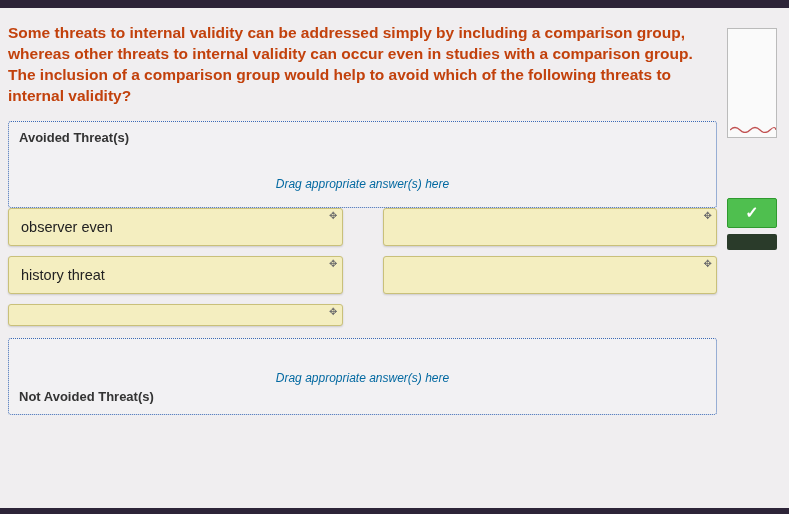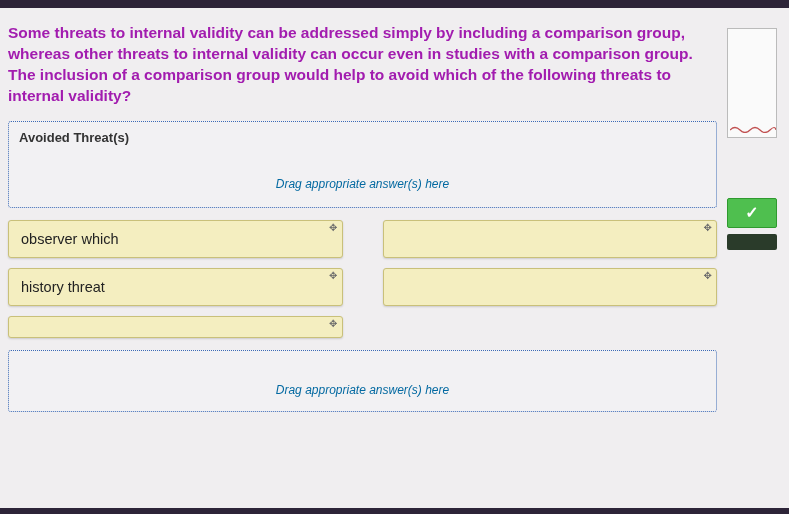--- a/index.html
+++ b/index.html
@@ -27,30 +27,29 @@
       max-width: 720px;
     }
     .side-col {
       width: 50px;
       padding-top: 5px;
     }
     .question-text {
       font-size: 15.5px;
       line-height: 1.35;
       font-weight: 600;
-      color: #a21caf;
+      color: #c2410c;
       margin-bottom: 14px;
     }
     .drop-zone {
       border: 1.5px dotted #3c6ab5;
       border-radius: 3px;
       background: rgba(245,245,250,0.35);
       padding: 8px 10px 10px 10px;
       position: relative;
-      margin-bottom: 12px;
     }
     .drop-zone.bottom {
       padding-top: 28px;
       padding-bottom: 10px;
     }
     .drop-label {
       font-size: 13px;
       font-weight: 700;
       color: #333;
     }
@@ -133,40 +132,41 @@
   <div class="main-col">
     <div class="question-text">Some threats to internal validity can be addressed simply by including a comparison group, whereas other threats to internal validity can occur even in studies with a comparison group. The inclusion of a comparison group would help to avoid which of the following threats to internal validity?</div>
 
     <div class="drop-zone">
       <div class="drop-label">Avoided Threat(s)</div>
       <div class="drop-hint">Drag appropriate answer(s) here</div>
     </div>
 
     <div class="options-grid">
       <div class="option-chip">
-        <span>observer which</span>
+        <span>observer even</span>
         <span class="grip">✥</span>
       </div>
       <div class="option-chip">
         <span class="grip">✥</span>
       </div>
       <div class="option-chip">
         <span>history threat</span>
         <span class="grip">✥</span>
       </div>
       <div class="option-chip">
         <span class="grip">✥</span>
       </div>
       <div class="option-chip">
         <span class="grip">✥</span>
       </div>
     </div>
 
     <div class="drop-zone bottom">
       <div class="drop-hint top2">Drag appropriate answer(s) here</div>
+      <div class="drop-label">Not Avoided Threat(s)</div>
     </div>
   </div>
 
   <div class="side-col">
     <div class="side-box">
       <svg class="squiggle" viewBox="0 0 46 10" preserveAspectRatio="none">
         <path d="M0 7 Q5 2 10 7 T20 7 T30 7 T40 7 T46 7" stroke="#c05050" stroke-width="1.2" fill="none"></path>
       </svg>
     </div>
     <div class="check-btn">✓</div>

